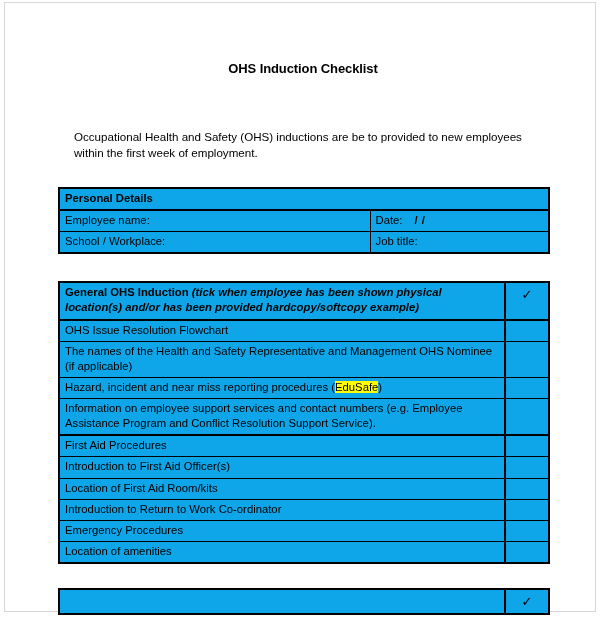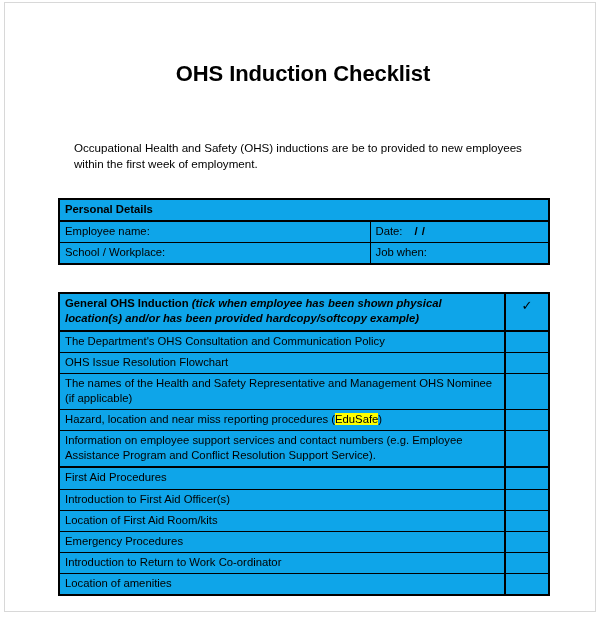--- a/index.html
+++ b/index.html
@@ -27,21 +27,21 @@
 
   .content {
     position: absolute;
     left: 53px;
     top: 0;
     width: 490px;
   }
 
   .doc-title {
     text-align: center;
-    font-size: 22px;
+    font-size: 13px;
     font-weight: bold;
     letter-spacing: -0.1px;
     margin: 0;
     padding-top: 58px;
     color: #000;
   }
 
   .intro {
     font-size: 11.6px;
     line-height: 1.42;
@@ -136,75 +136,71 @@
       <tbody>
         <tr>
           <td class="hdr" colspan="2">Personal Details</td>
         </tr>
         <tr>
           <td>Employee name:</td>
           <td><span>Date:</span><span class="date-gap"></span><span class="date-slashes">/      /</span></td>
         </tr>
         <tr>
           <td>School / Workplace:</td>
-          <td><span>Job when:</span></td>
+          <td><span>Job title:</span></td>
         </tr>
       </tbody>
     </table>
 
     <table class="doc-table tbl-general">
       <colgroup>
           <col style="width:446px">
           <col style="width:44px">
         </colgroup>
       <tbody>
         <tr>
           <td class="hdr left-cell"><span>General OHS Induction</span> <span class="hdr-note ital">(tick when employee has been shown physical location(s) and/or has been provided hardcopy/softcopy example)</span></td>
           <td class="hdr tick-col">✓</td>
         </tr>
 
         <tr>
-          <td class="left-cell">The Department's OHS Consultation and Communication Policy</td>
-          <td class="tick-col"></td>
-        </tr>
-        <tr>
           <td class="left-cell">OHS Issue Resolution Flowchart</td>
           <td class="tick-col"></td>
         </tr>
         <tr>
           <td class="left-cell">The names of the Health and Safety Representative and Management OHS Nominee (if applicable)</td>
           <td class="tick-col"></td>
         </tr>
         <tr>
-          <td class="left-cell"><span>Hazard, location and near miss reporting procedures (</span><span class="hl">EduSafe</span><span>)</span></td>
+          <td class="left-cell"><span>Hazard, incident and near miss reporting procedures (</span><span class="hl">EduSafe</span><span>)</span></td>
           <td class="tick-col"></td>
         </tr>
         <tr class="row-group-end">
           <td class="left-cell">Information on employee support services and contact numbers (e.g. Employee Assistance Program and Conflict Resolution Support Service).</td>
           <td class="tick-col"></td>
         </tr>
 
         <tr>
           <td class="left-cell">First Aid Procedures</td>
           <td class="tick-col"></td>
         </tr>
         <tr>
           <td class="left-cell">Introduction to First Aid Officer(s)</td>
           <td class="tick-col"></td>
         </tr>
         <tr>
           <td class="left-cell">Location of First Aid Room/kits</td>
           <td class="tick-col"></td>
         </tr>
         <tr>
+          <td class="left-cell">Introduction to Return to Work Co-ordinator</td>
+          <td class="tick-col"></td>
+        </tr>
+        <tr>
           <td class="left-cell">Emergency Procedures</td>
-          <td class="tick-col"></td>
-        </tr>
-        <tr>
-          <td class="left-cell">Introduction to Return to Work Co-ordinator</td>
           <td class="tick-col"></td>
         </tr>
         <tr>
           <td class="left-cell">Location of amenities</td>
           <td class="tick-col"></td>
         </tr>
       </tbody>
     </table>
 
     <table class="doc-table tbl-training">

